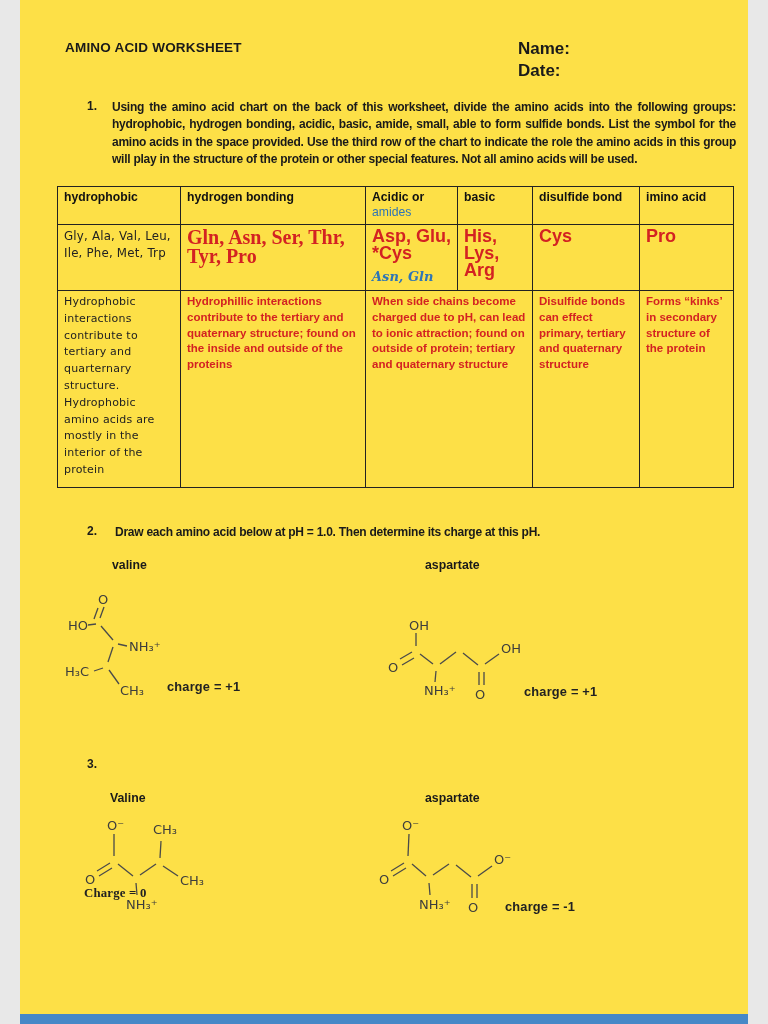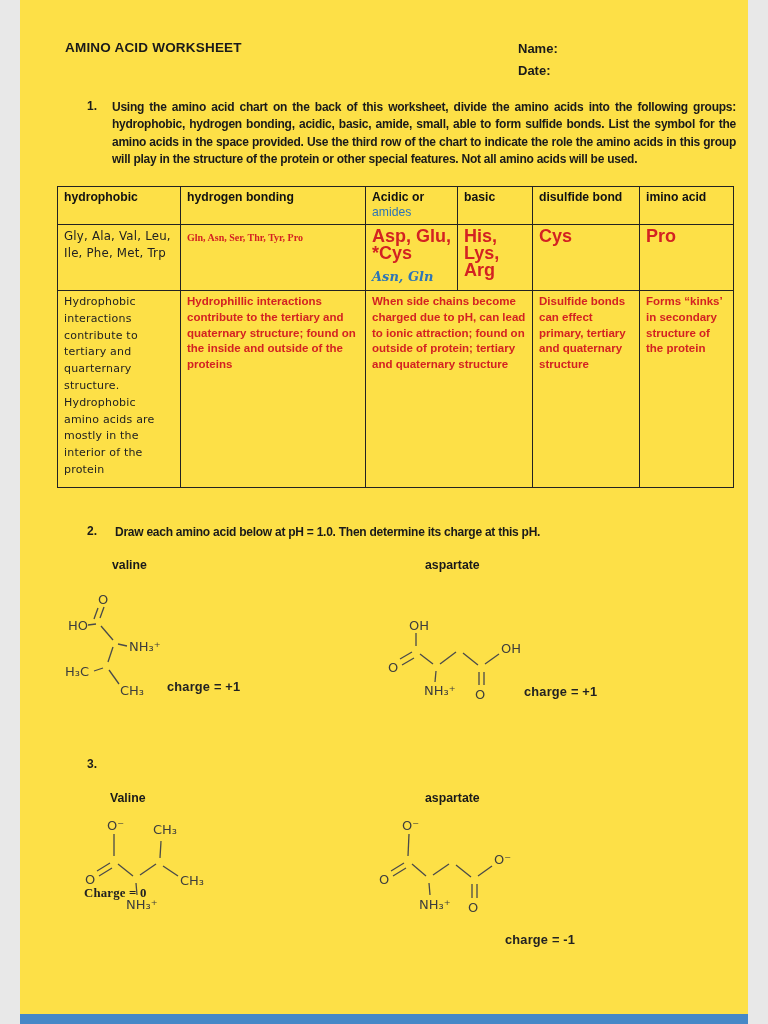--- a/index.html
+++ b/index.html
@@ -3,32 +3,32 @@
 <meta charset="utf-8">
 <style>
   html,body{margin:0;padding:0;background:#e8e8e8;}
   .page{
     position:relative;width:728px;height:1024px;background:#fde047;
     font-family:"Liberation Sans",sans-serif;color:#1a1a1a;overflow:hidden;
     margin:0 auto;
   }
   .abs{position:absolute;}
   .title{font-weight:700;font-size:13.5px;letter-spacing:.2px;}
-  .namedate{font-weight:700;font-size:13px;line-height:22px;}
+  .namedate{font-weight:700;font-size:17px;line-height:22px;}
   .qnum{font-weight:700;font-size:12px;}
   .qtext{font-weight:700;font-size:12px;letter-spacing:-.25px;line-height:17.3px;text-align:justify;}
   .sublabel{font-weight:700;font-size:12.3px;}
   .chargelabel{font-weight:700;font-size:12.8px;letter-spacing:.2px;color:#222;}
 
   table.aa{border-collapse:collapse;table-layout:fixed;width:676px;}
   table.aa td{border:1px solid #222;vertical-align:top;padding:3px 6px 4px 6px;overflow:hidden;}
   .hdr{font-weight:600;font-size:12.2px;color:#111;line-height:15px;}
   .hdr .blue{color:#2e75b6;font-weight:400;}
   .hand{font-family:"DejaVu Sans",sans-serif;font-size:11.8px;letter-spacing:.2px;color:#222;line-height:17px;}
-  .redserif{font-family:"Liberation Serif",serif;font-weight:700;font-size:10px;color:#d32222;line-height:19px;}
+  .redserif{font-family:"Liberation Serif",serif;font-weight:700;font-size:20px;color:#d32222;line-height:19px;}
   .redbold{font-weight:700;font-size:18px;color:#d32222;line-height:17px;}
   .blueans{font-family:"DejaVu Serif",serif;font-style:italic;font-weight:700;font-size:13px;color:#2e75b6;margin-top:7px;}
   .hand-small{font-family:"DejaVu Sans",sans-serif;font-size:11px;color:#222;line-height:16.8px;letter-spacing:.2px;}
   .redcell{font-weight:700;font-size:11.5px;color:#d32222;line-height:15.8px;margin-top:15px;}
 
   svg text{font-family:"DejaVu Sans",sans-serif;font-size:13px;fill:#3d3d3d;}
   svg line{stroke:#4a4a4a;stroke-width:1.3;}
 
   .footerbar{position:absolute;left:0;bottom:0;width:768px;height:10px;background:#4688c7;}
 </style>
@@ -160,17 +160,17 @@
     <line x1="56" y1="71" x2="57" y2="83"></line>
     <text x="46" y="97">NH₃⁺</text>
     <line x1="60" y1="63" x2="76" y2="52"></line>
     <line x1="83" y1="53" x2="98" y2="65"></line>
     <line x1="105" y1="64" x2="119" y2="54"></line>
     <text x="121" y="52">O⁻</text>
     <line x1="99" y1="72" x2="99" y2="86"></line>
     <line x1="104" y1="72" x2="104" y2="86"></line>
     <text x="95" y="100">O</text>
   </svg>
-  <div class="abs chargelabel" style="left:485px;top:899px;margin-top:33px;">charge = -1</div>
+  <div class="abs chargelabel" style="left:485px;top:899px;">charge = -1</div>
 
   <div class="footerbar"></div>
 
 </div>
 
 </body></html>

